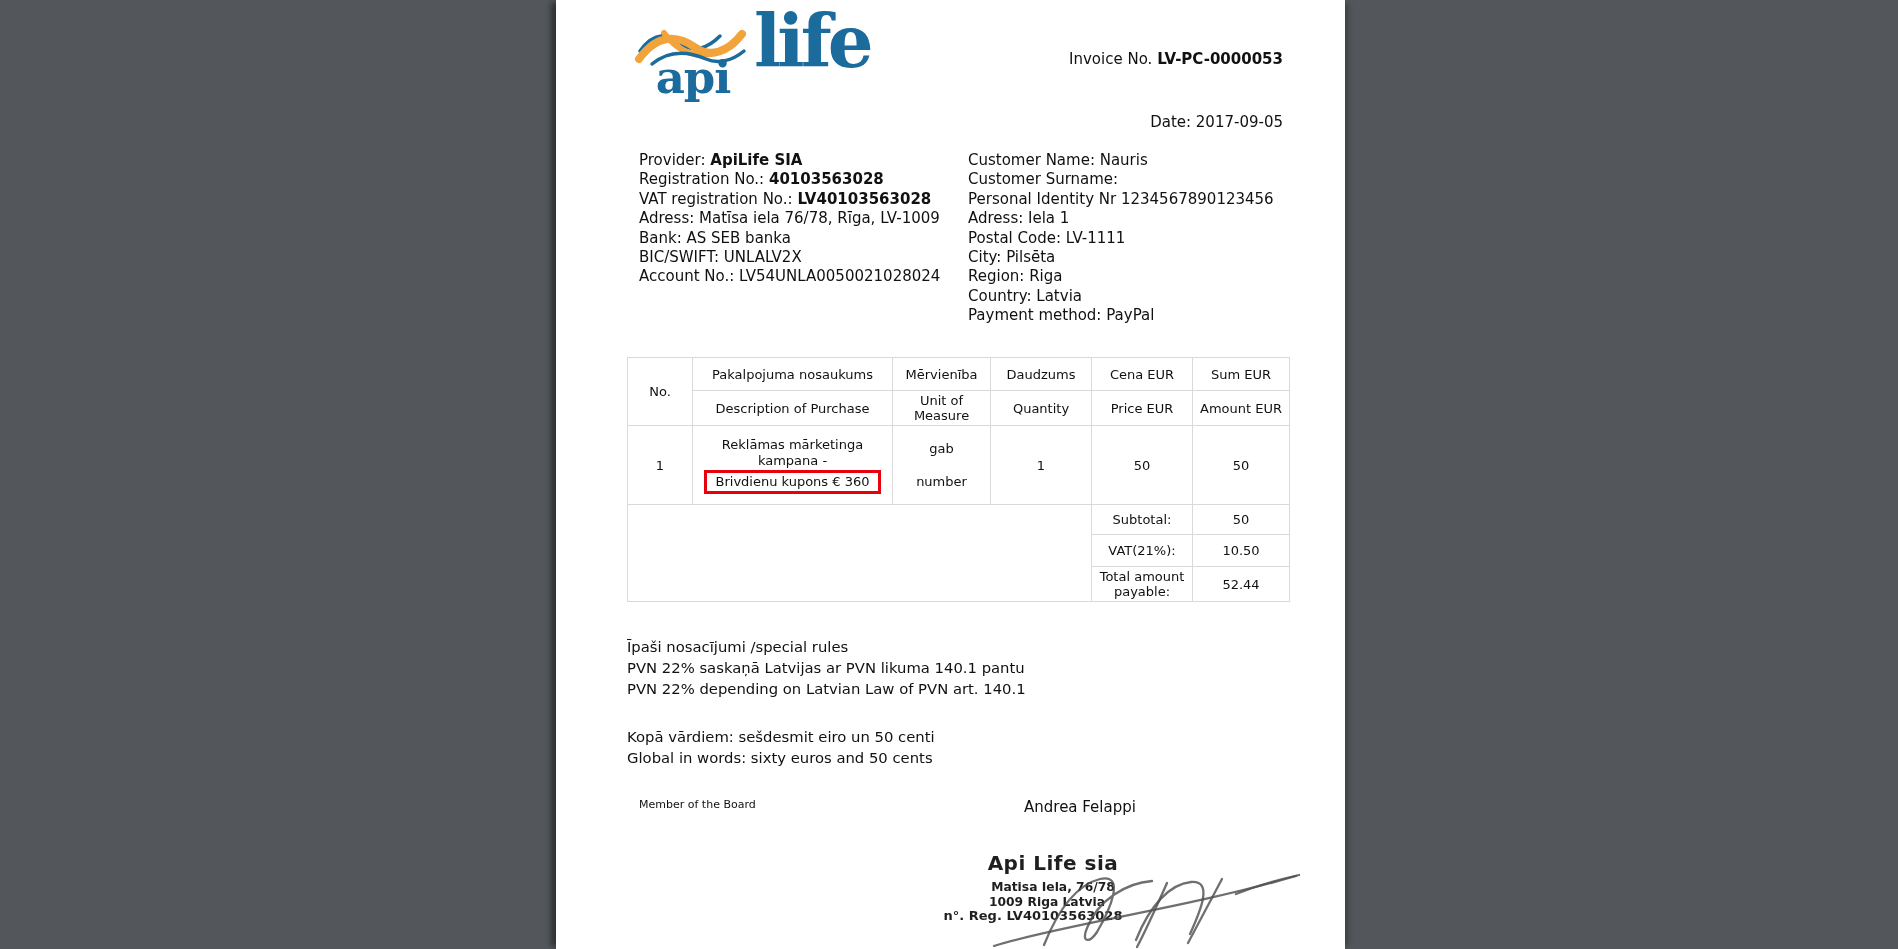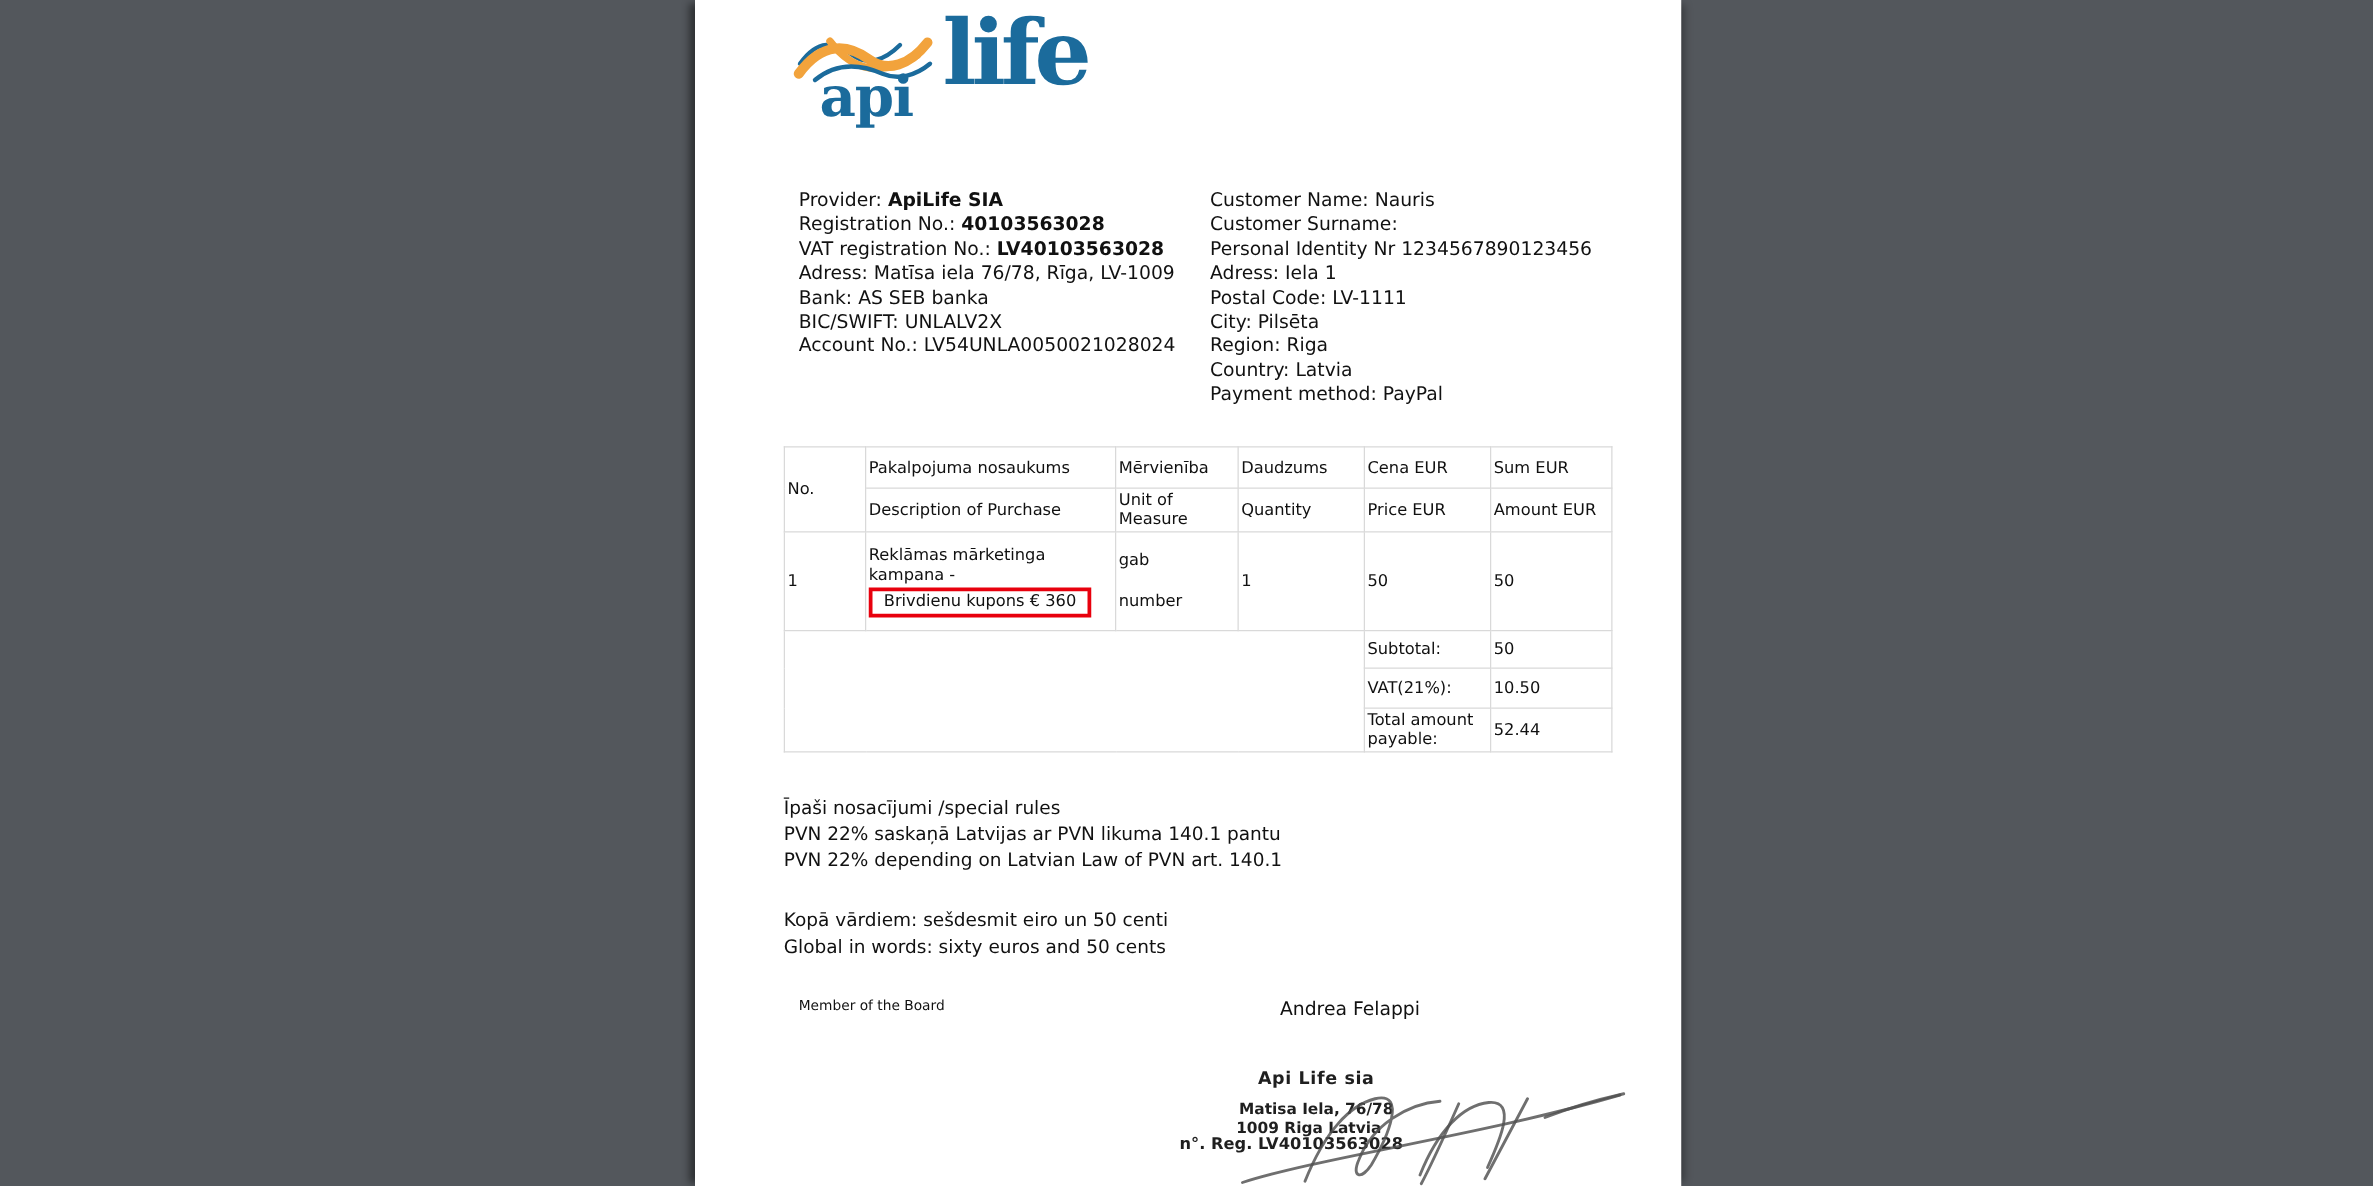--- a/index.html
+++ b/index.html
@@ -51,21 +51,21 @@
   .customer{left:412px;}
   .info-line{white-space:pre-wrap;}
   
   table.items{
     position:absolute;left:71px;top:357px;
     border-collapse:collapse;table-layout:fixed;width:663px;
     font-size:13px;color:var(--text_black);
   }
   table.items td{
     border:1px solid var(--table_border);
-    text-align:left;vertical-align:middle;padding:2px;margin-left:24px;
+    text-align:center;vertical-align:middle;padding:2px;margin-left:24px;
   }
   tr.h1 td{height:33px;}
   tr.h2 td{height:25px;}
   tr.rbody td{height:79px;}
   tr.t1 td{height:30px;}
   tr.t2 td{height:32px;}
   tr.t3 td{height:27px;}
   td.unit-cell .unit-top{margin-bottom:18px;}
   td.desc-cell{line-height:16px;}
   .redbox{
@@ -76,21 +76,21 @@
   td.tlabel{text-align:right;padding-right:9px;padding-left:5px;line-height:15px;}
   td.tval{text-align:center;}
   
   .notes{position:absolute;left:71px;top:636px;font-size:14.8px;line-height:21px;}
   .notes .p2{margin-top:27px;}
   
   .sig-left{position:absolute;left:83px;top:798px;font-size:11px;text-align:center;}
   .sig-right{position:absolute;left:468px;top:798px;font-size:15px;}
   
   .stamp{position:absolute;left:372px;top:851px;width:250px;text-align:center;color:var(--stamp_ink);}
-  .stamp-l1{font-size:14px;font-weight:bold;letter-spacing:0.5px;line-height:24px;}
+  .stamp-l1{font-size:20px;font-weight:bold;letter-spacing:0.5px;line-height:24px;}
   .stamp-l2,.stamp-l3,.stamp-l4{font-size:12.3px;font-weight:bold;line-height:14.5px;}
   .stamp-l2{margin-top:5px;}
   .stamp-l3{transform:translateX(-6px);}
   .stamp-l4{transform:translateX(-20px);font-size:13px;text-align:center;}
   
   .signature{position:absolute;left:430px;top:850px;width:320px;height:99px;overflow:visible;}
   .signature path{fill:none;stroke:var(--signature_ink);stroke-width:2.3;stroke-linecap:round;opacity:0.82;}
 </style>
 </head>
 <body>
@@ -103,20 +103,24 @@
         <path class="w-blue" d="M6 28 C 20 8, 34 10, 48 21 C 60 30, 74 25, 86 13"></path>
         <path class="w-orange" d="M5 36 C 24 10, 44 12, 62 25 C 76 35, 94 29, 108 11"></path>
         <path class="w-orange-thin" d="M30 10 C 48 34, 72 39, 100 21"></path>
         <path class="w-blue" d="M18 41 C 36 26, 56 29, 72 36 C 84 41, 98 38, 110 28"></path>
       </svg>
       <span class="logo-api">api</span>
     </div>
     <span class="logo-life">life</span>
   </div>
 
+  <div class="meta">
+    <div><span>Invoice No. </span><b>LV-PC-0000053</b></div>
+    <div>Date: 2017-09-05</div>
+  </div>
 
   <div class="info provider">
     <div class="info-line"><span>Provider: </span><b>ApiLife SIA</b></div>
     <div class="info-line"><span>Registration No.: </span><b>40103563028</b></div>
     <div class="info-line"><span>VAT registration No.: </span><b>LV40103563028</b></div>
     <div class="info-line"><span>Adress: </span><span>Matīsa iela 76/78, Rīga, LV-1009</span></div>
     <div class="info-line"><span>Bank: </span><span>AS SEB banka</span></div>
     <div class="info-line"><span>BIC/SWIFT: </span><span>UNLALV2X</span></div>
     <div class="info-line"><span>Account No.: </span><span>LV54UNLA0050021028024</span></div>
   </div>

